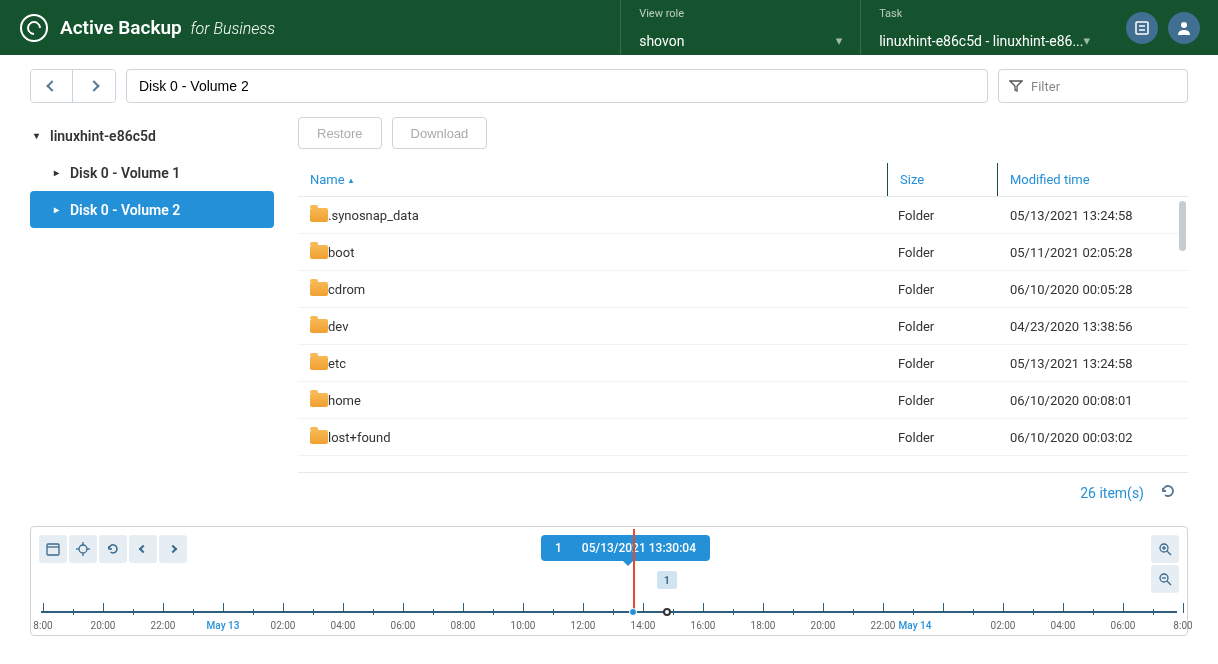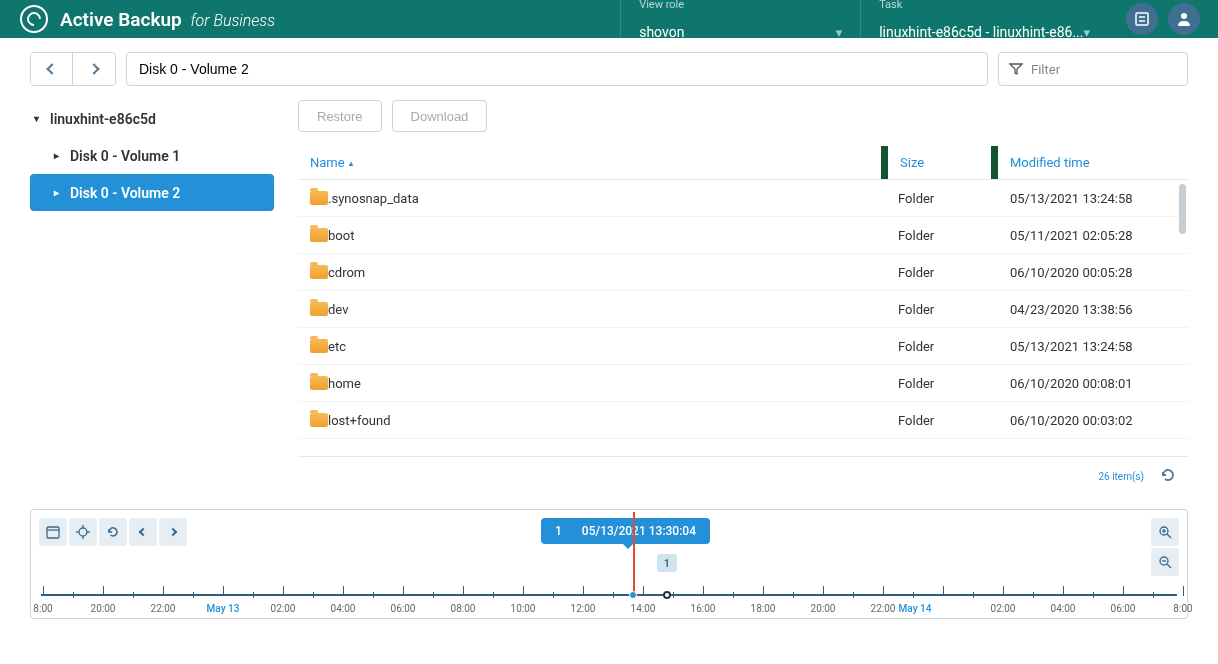--- a/index.html
+++ b/index.html
@@ -1,18 +1,18 @@
 <!DOCTYPE html>
 <html><head>
 <meta charset="utf-8">
 <style>
 * { margin: 0; padding: 0; box-sizing: border-box; }
 body { font-family: -apple-system, BlinkMacSystemFont, "Segoe UI", Roboto, Arial, sans-serif; font-size: 13px; color: #333; background: #fff; width: 1218px; height: 664px; overflow: hidden; }
 
-.header { background: #0f766e; height: 38px; display: flex; align-items: center; color: #fff; }
+.header { background: #14532d; height: 55px; display: flex; align-items: center; color: #fff; }
 .logo-area { display: flex; align-items: center; padding: 0 20px; gap: 12px; }
 .logo-icon { width: 28px; height: 28px; border: 2.5px solid #fff; border-radius: 50%; display: flex; align-items: center; justify-content: center; }
 .logo-icon::after { content: ""; width: 10px; height: 10px; border: 2.5px solid #fff; border-radius: 50%; border-right-color: transparent; transform: rotate(45deg); }
 .app-title { font-size: 19px; font-weight: 400; }
 .app-title .bold { font-weight: 600; }
 .app-title .sub { font-style: italic; font-size: 16px; font-weight: 300; margin-left: 4px; }
 .header-spacer { flex: 1; }
 .header-dropdown { border-left: 1px solid rgba(255,255,255,0.15); padding: 8px 18px; min-width: 240px; cursor: pointer; }
 .header-dropdown .label { font-size: 11px; color: rgba(255,255,255,0.7); margin-bottom: 2px; }
 .header-dropdown .value-row { display: flex; align-items: center; justify-content: space-between; margin-top: 13px; }
@@ -34,35 +34,35 @@
 .tree-item.child { padding-left: 24px; font-weight: 600; }
 .tree-item.active { background: #2490d8; color: #fff; }
 .tree-arrow { font-size: 10px; width: 10px; }
 
 .content { flex: 1; display: flex; flex-direction: column; }
 .action-buttons { display: flex; gap: 10px; margin-bottom: 14px; }
 .action-btn { height: 32px; padding: 0 18px; border: 1px solid #ccd5db; background: #fff; border-radius: 4px; color: #aaa; cursor: default; font-size: 13px; }
 
 .table-wrapper { border-bottom: 1px solid #e5e9ec; flex: 1; overflow: hidden; position: relative; }
 .table-header { display: flex; border-bottom: 1px solid #e5e9ec; height: 34px; align-items: center; }
-.th { padding: 0 12px; color: #2490d8; font-size: 13px; cursor: pointer; border-right: 7px solid #14532d; display: flex; align-items: center; height: 100%; gap: 4px; }
+.th { padding: 0 12px; color: #2490d8; font-size: 13px; cursor: pointer; border-right: 1px solid #14532d; display: flex; align-items: center; height: 100%; gap: 4px; }
 .th:last-child { border-right: none; }
 .col-name { flex: 1; }
 .col-size { width: 110px; }
 .col-type { width: 112px; }
 .col-mod { width: 190px; }
 .table-body { overflow-y: auto; height: 260px; }
 .table-row { display: flex; height: 37px; align-items: center; border-bottom: 1px solid #f0f2f4; }
 .td { padding: 0 12px; font-size: 13px; }
 .td.col-name { display: flex; align-items: center; }
 .folder-icon { width: 18px; height: 14px; background: linear-gradient(#f7b955, #f0a030); border-radius: 2px; position: relative; }
 .folder-icon::before { content: ""; position: absolute; top: -3px; left: 0; width: 8px; height: 3px; background: #f7b955; border-radius: 2px 2px 0 0; }
 .scrollbar-fake { position: absolute; right: 2px; top: 38px; width: 7px; height: 50px; background: #c5ccd2; border-radius: 4px; }
 
-.table-footer { display: flex; justify-content: flex-end; align-items: center; gap: 16px; padding: 10px 12px; color: #2490d8; font-size: 10px; }
+.table-footer { display: flex; justify-content: flex-end; align-items: center; gap: 16px; padding: 10px 12px; color: #2490d8; font-size: 14px; }
 .refresh-icon { cursor: pointer; color: #5a7a94; }
 
 .timeline { margin: 14px 30px 0; border: 1px solid #ccd5db; border-radius: 4px; height: 110px; position: relative; background: #fff; }
 .tl-controls { position: absolute; top: 8px; left: 8px; display: flex; gap: 2px; }
 .tl-btn { width: 28px; height: 28px; background: #e6eef4; border-radius: 3px; display: flex; align-items: center; justify-content: center; cursor: pointer; color: #3a6a8e; }
 .tl-zoom { position: absolute; top: 8px; right: 8px; display: flex; flex-direction: column; gap: 2px; }
 .tl-tooltip { position: absolute; top: 8px; left: 510px; background: #2490d8; color: #fff; padding: 6px 14px; border-radius: 4px; font-size: 12px; display: flex; gap: 20px; font-weight: 500; }
 .tl-tooltip::after { content: ""; position: absolute; bottom: -5px; left: 82px; border: 5px solid transparent; border-top-color: #2490d8; border-bottom: none; }
 .tl-marker1 { position: absolute; top: 44px; left: 626px; width: 20px; height: 18px; background: #cfe3f0; border-radius: 3px; color: #3a6a8e; font-size: 11px; display: flex; align-items: center; justify-content: center; font-weight: 600; }
 .tl-axis { position: absolute; bottom: 22px; left: 10px; right: 10px; height: 2px; background: #2f5d7c; }

